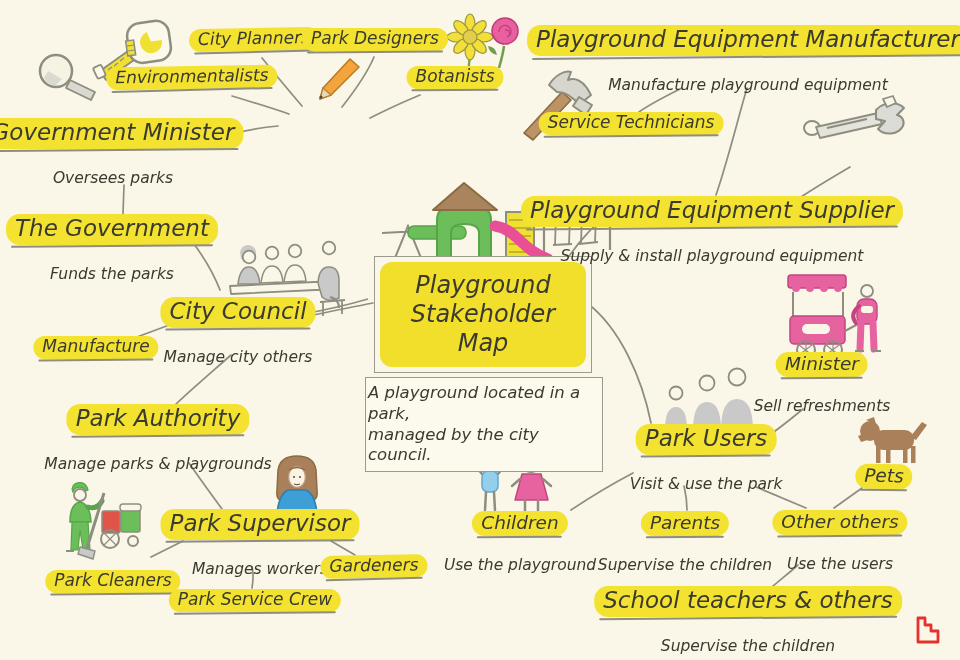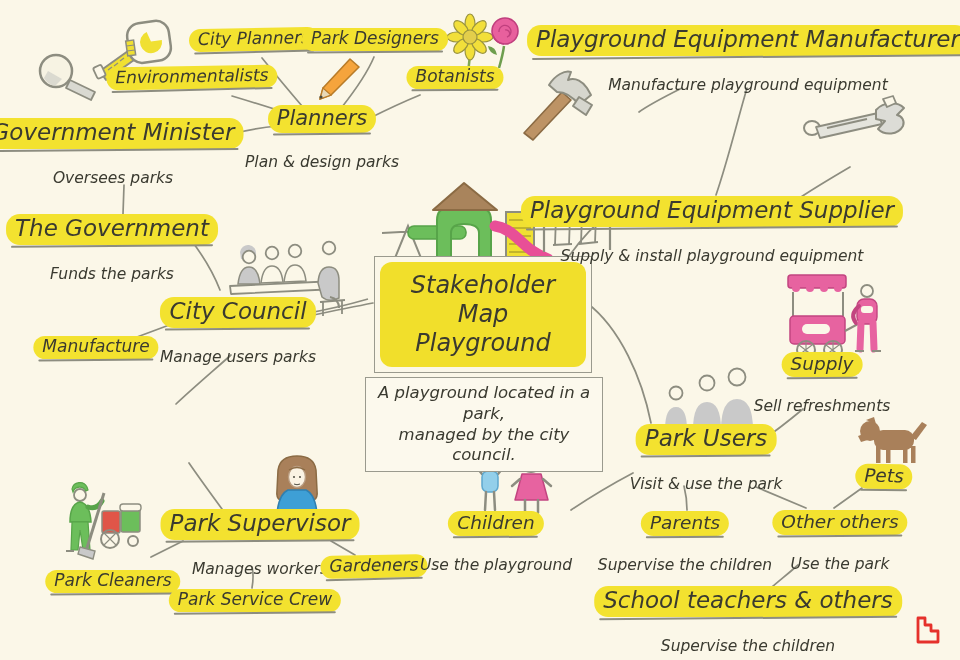--- a/index.html
+++ b/index.html
@@ -22,21 +22,21 @@
   .sub{display:block;font-size:15.5px;margin-top:20px;white-space:nowrap;}
   .r-1{transform:translateX(-50%) rotate(-1deg);}
   .r1{transform:translateX(-50%) rotate(1deg);}
   
   .center-wrap{position:absolute;left:374px;top:256px;width:218px;z-index:2;}
   .center-box{border:1.5px solid #9A9A8E;background:var(--bg);padding:5px;}
   .center-box-inner{background:#F1DF2B;border-radius:12px;padding:9px 2px 10px;
       font-size:24px;line-height:1.2;text-align:center;}
   .center-box-inner span{display:block;}
   .center-desc{margin-top:4px;margin-left:-9px;width:232px;border:1.5px solid #9A9A8E;
-      background:#FCF9ED;font-size:16.5px;line-height:1.25;text-align:center;padding:5px 2px;}
+      background:#FCF9ED;font-size:16.5px;line-height:1.25;text-align:left;padding:5px 2px;}
   .center-desc span{display:block;}
 </style>
 </head>
 <body>
 
 <div id="canvas">
 
   <svg class="art" width="960" height="660" viewBox="0 0 960 660">
 
     <g stroke="#8D8D80" stroke-width="1.7" fill="none" stroke-linecap="round">
@@ -237,103 +237,106 @@
       <rect x="903" y="448" width="4.5" height="15"></rect>
       <rect x="911" y="446" width="4.5" height="17"></rect>
     </g>
 
     <path d="M918,642 L918,618 L925,618 L925,625 L931,625 L931,631 L938,631 L938,642 Z" fill="none" stroke="#E5312B" stroke-width="2.8" stroke-linejoin="round"></path>
   </svg>
 
   <div class="center-wrap">
     <div class="center-box">
       <div class="center-box-inner">
+        <span>Playground</span>
         <span>Stakeholder Map</span>
-        <span>Playground</span>
       </div>
     </div>
     <div class="center-desc">
       <span>A playground located in a park,</span>
       <span>managed by the city council.</span>
     </div>
   </div>
 
   <div class="node sm r-1" style="left:254px;top:28px">
     <span class="hl">City Planners</span>
   </div>
   <div class="node sm" style="left:375px;top:28px">
     <span class="hl">Park Designers</span>
   </div>
   <div class="node sm r-1" style="left:192px;top:66px">
     <span class="hl">Environmentalists</span>
   </div>
   <div class="node sm" style="left:455px;top:66px">
     <span class="hl">Botanists</span>
   </div>
-  <div class="node xl" style="left:322px;top:105px">
-    <span class="hl">Planners</span>
-    <span class="sub">Plan &amp; design parks</span>
-  </div>
   <div class="node lg" style="left:113px;top:118px">
     <span class="hl">Government Minister</span>
     <span class="sub">Oversees parks</span>
   </div>
   <div class="node lg" style="left:112px;top:214px">
     <span class="hl">The Government</span>
     <span class="sub">Funds the parks</span>
   </div>
   <div class="node lg" style="left:238px;top:297px">
     <span class="hl">City Council</span>
-    <span class="sub">Manage users parks</span>
+    <span class="sub">Manage city others</span>
   </div>
   <div class="node sm" style="left:96px;top:336px">
     <span class="hl">Manufacture</span>
+  </div>
+  <div class="node lg" style="left:158px;top:404px">
+    <span class="hl">Park Authority</span>
+    <span class="sub">Manage parks &amp; playgrounds</span>
   </div>
   <div class="node lg" style="left:260px;top:509px">
     <span class="hl">Park Supervisor</span>
     <span class="sub">Manages workers</span>
   </div>
   <div class="node sm" style="left:113px;top:570px">
     <span class="hl">Park Cleaners</span>
   </div>
   <div class="node sm r-1" style="left:374px;top:555px">
     <span class="hl">Gardeners</span>
   </div>
   <div class="node sm" style="left:255px;top:589px">
     <span class="hl">Park Service Crew</span>
   </div>
   <div class="node lg" style="left:748px;top:25px">
     <span class="hl">Playground Equipment Manufacturer</span>
     <span class="sub">Manufacture playground equipment</span>
   </div>
+  <div class="node sm" style="left:631px;top:112px">
+    <span class="hl">Service Technicians</span>
+  </div>
   <div class="node lg" style="left:712px;top:196px">
     <span class="hl">Playground Equipment Supplier</span>
     <span class="sub">Supply &amp; install playground equipment</span>
   </div>
   <div class="node md" style="left:822px;top:352px">
-    <span class="hl">Supply</span>
+    <span class="hl">Minister</span>
     <span class="sub">Sell refreshments</span>
   </div>
   <div class="node lg" style="left:706px;top:424px">
     <span class="hl">Park Users</span>
     <span class="sub">Visit &amp; use the park</span>
   </div>
-  <div class="node md" style="left:496px;top:511px">
+  <div class="node md" style="left:520px;top:511px">
     <span class="hl">Children</span>
     <span class="sub">Use the playground</span>
   </div>
   <div class="node md" style="left:685px;top:511px">
     <span class="hl">Parents</span>
     <span class="sub">Supervise the children</span>
   </div>
   <div class="node md r1" style="left:884px;top:464px">
     <span class="hl">Pets</span>
   </div>
   <div class="node md" style="left:840px;top:510px">
     <span class="hl">Other others</span>
-    <span class="sub">Use the park</span>
+    <span class="sub">Use the users</span>
   </div>
   <div class="node lg" style="left:748px;top:586px">
     <span class="hl">School teachers &amp; others</span>
     <span class="sub">Supervise the children</span>
   </div>
 
 </div>
 
 </body></html>

